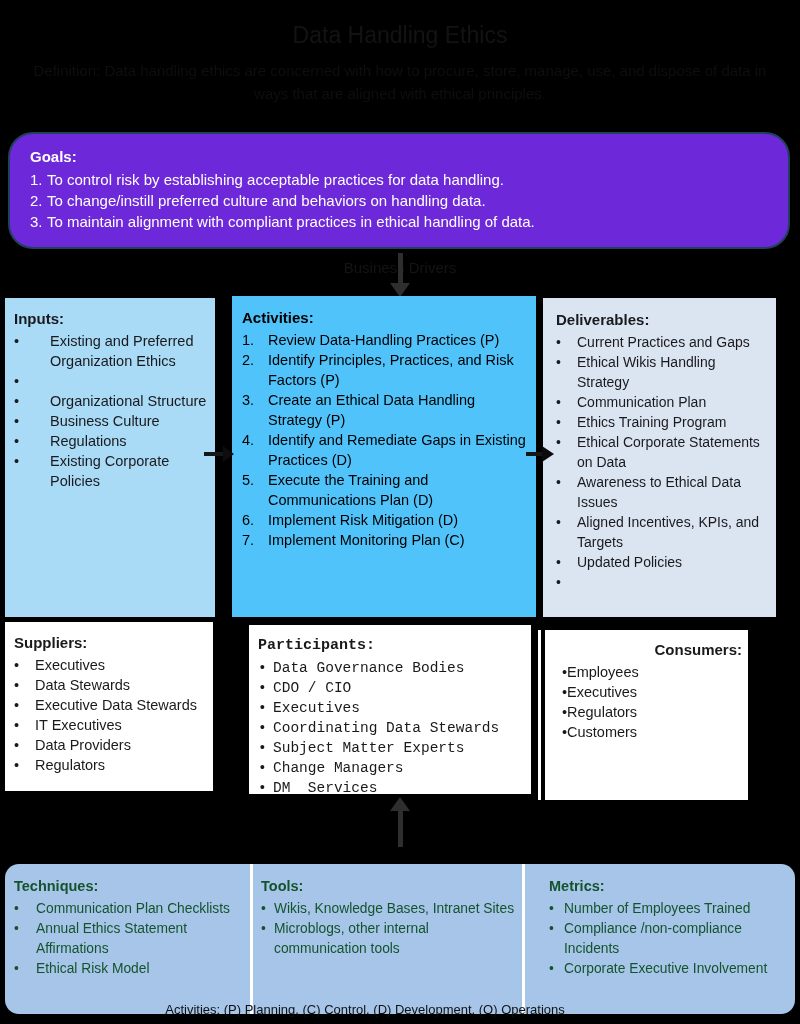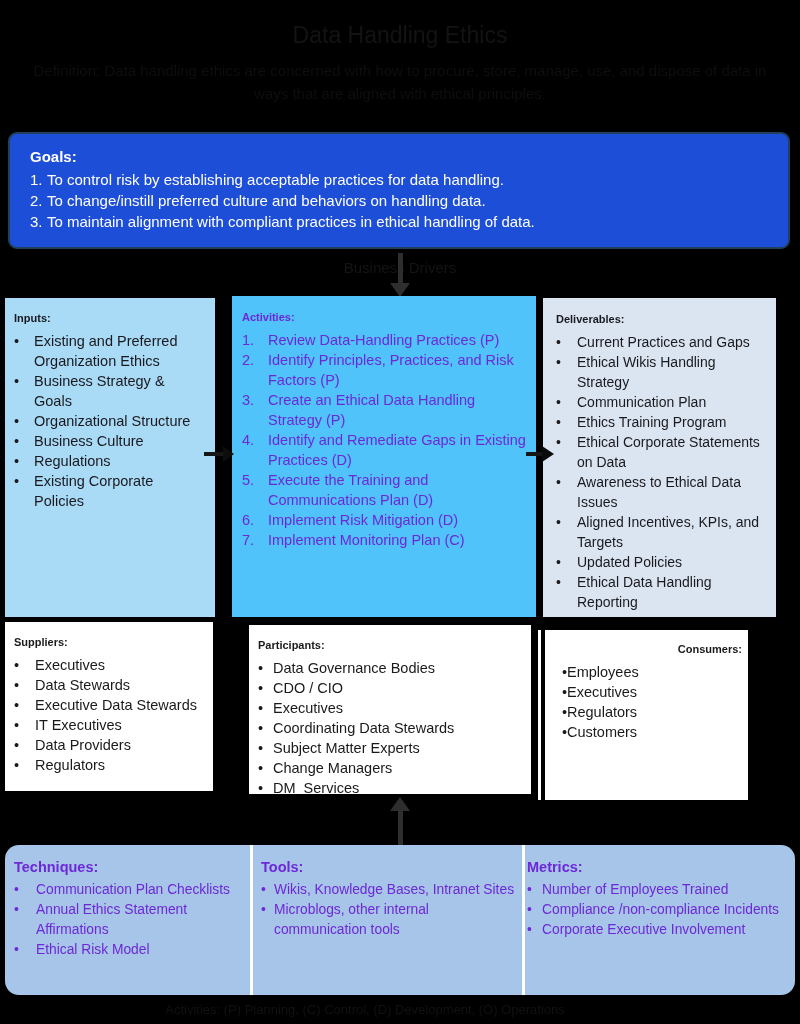--- a/index.html
+++ b/index.html
@@ -12,73 +12,73 @@
     font-size:23px;color:#131313;}
   .definition{position:absolute;top:60px;left:30px;width:740px;text-align:center;
     font-size:15px;line-height:1.5;color:#0e0e0e;}
   .arrow-label{position:absolute;top:259px;left:0;width:800px;text-align:center;
     font-size:15px;color:#141414;}
   .footer-legend{position:absolute;top:1002px;left:0;width:730px;text-align:center;
     font-size:13px;color:#111111;}
 
   
   .goals{position:absolute;left:8px;top:132px;width:782px;height:117px;
-    border:2px solid var(--goals_border,#21405E);border-radius:9px;color:#fff;
-    padding:12px 20px 0 20px;background:#1d4ed8;}
+    border:2px solid var(--goals_border,#21405E);border-radius:25px;color:#fff;
+    padding:12px 20px 0 20px;background:#6d28d9;}
   .goals .box-title{font-size:15px;font-weight:bold;line-height:21px;}
   .goals .list{font-size:15px;}
   .goals .li{line-height:21px;}
   .goals .marker{flex:0 0 17px;}
 
   
   .box{position:absolute;}
-  .box-title{font-size:11px;font-weight:bold;line-height:21px;margin-bottom:2px;color:inherit;}
+  .box-title{font-size:15px;font-weight:bold;line-height:21px;margin-bottom:2px;color:inherit;}
   .list{font-size:14.5px;}
   .li{display:flex;line-height:20px;}
   .marker{flex:0 0 20px;}
   .txt{white-space:pre-wrap;}
 
   
   .inputs{left:5px;top:298px;width:210px;height:319px;
     background:var(--inputs_bg,#A9DAF6);color:#1a1a1e;padding:10px 8px 0 9px;}
-  .inputs .txt{max-width:158px;}
+  .inputs .txt{max-width:158px;margin-left:16px;}
   .activities{left:232px;top:296px;width:304px;height:321px;
-    background:var(--activities_bg,#4FC3FA);color:#6d28d9;padding:11px 6px 0 10px;}
+    background:var(--activities_bg,#4FC3FA);color:#000000;padding:11px 6px 0 10px;}
   .activities .marker{flex:0 0 26px;}
   .activities .txt{max-width:268px;}
   .deliverables{left:543px;top:298px;width:233px;height:319px;
     background:var(--deliverables_bg,#DBE4F1);color:#1a1a1e;padding:11px 6px 0 13px;}
   .deliverables .list{font-size:14px;}
   .deliverables .marker{flex:0 0 21px;}
   .deliverables .txt{max-width:215px;}
 
   
   .suppliers{left:5px;top:622px;width:208px;height:169px;background:#fff;color:#1a1a1a;
     padding:10px 6px 0 9px;}
   .suppliers .marker{flex:0 0 21px;}
   .participants{left:249px;top:625px;width:282px;height:169px;background:#fff;color:#1a1a1a;
-    padding:10px 6px 0 9px;}
+    padding:10px 6px 0 9px;font-family:Liberation Mono, monospace;}
   .participants .marker{flex:0 0 15px;}
   .consumers{left:538px;top:630px;width:210px;height:170px;background:#fff;color:#1a1a1a;
     padding:9px 6px 0 14px;text-align:right;}
   .consumers .marker{flex:0 0 15px;}
   .consumers .edge-line{position:absolute;left:3px;top:0;width:4px;height:100%;background:#000;}
 
   
-  .strip{position:absolute;left:5px;top:845px;width:790px;height:150px;
-    background:var(--strip_bg,#A7C5E8);border-radius:14px;color:#6d28d9;}
+  .strip{position:absolute;left:5px;top:864px;width:790px;height:150px;
+    background:var(--strip_bg,#A7C5E8);border-radius:14px;color:#14532d;}
   .section{position:absolute;top:0;height:100%;padding:12px 4px 0 9px;}
   .section .box-title{font-size:14.5px;}
   .section .list{font-size:13.8px;}
   .sec-techniques{left:0;width:245px;}
   .sec-techniques .marker{flex:0 0 22px;}
   .sec-techniques .txt{max-width:214px;}
   .sec-tools{left:248px;width:269px;padding-left:8px;border-radius:19px;}
   .sec-tools .marker{flex:0 0 13px;}
-  .sec-metrics{left:520px;width:258px;padding-left:2px;}
+  .sec-metrics{left:520px;width:258px;padding-left:24px;}
   .sec-metrics .marker{flex:0 0 15px;}
   .strip .divider{position:absolute;top:0;width:3px;height:100%;background:#fff;}
   .divider-1{left:245px;}
   .divider-2{left:517px;}
 
   
   .shaft-v{position:absolute;width:5px;background:var(--arrow,#2E2E2E);}
   .a1-shaft{left:398px;top:253px;height:31px;}
   .a1-head{position:absolute;left:390px;top:283px;width:0;height:0;
     border-left:10px solid transparent;border-right:10px solid transparent;
@@ -129,21 +129,20 @@
 
   <div class="inputs box">
     <div class="box-title">Inputs:</div>
     <div class="list">
         <div class="li">
           <span class="marker">•</span>
           <span class="txt">Existing and Preferred Organization Ethics</span>
         </div>
         <div class="li">
           <span class="marker">•</span>
-          <span class="txt">Business Strategy &amp; Goals</span>
         </div>
         <div class="li">
           <span class="marker">•</span>
           <span class="txt">Organizational Structure</span>
         </div>
         <div class="li">
           <span class="marker">•</span>
           <span class="txt">Business Culture</span>
         </div>
         <div class="li">
@@ -221,21 +220,20 @@
         <div class="li">
           <span class="marker">•</span>
           <span class="txt">Aligned Incentives, KPIs, and Targets</span>
         </div>
         <div class="li">
           <span class="marker">•</span>
           <span class="txt">Updated Policies</span>
         </div>
         <div class="li">
           <span class="marker">•</span>
-          <span class="txt">Ethical Data Handling Reporting</span>
         </div>
       </div>
   </div>
 
   <div class="shaft-h a2-shaft"></div>
   <div class="a2-head"></div>
   <div class="shaft-h a3-shaft"></div>
   <div class="a3-head"></div>
 
   <div class="suppliers box">

